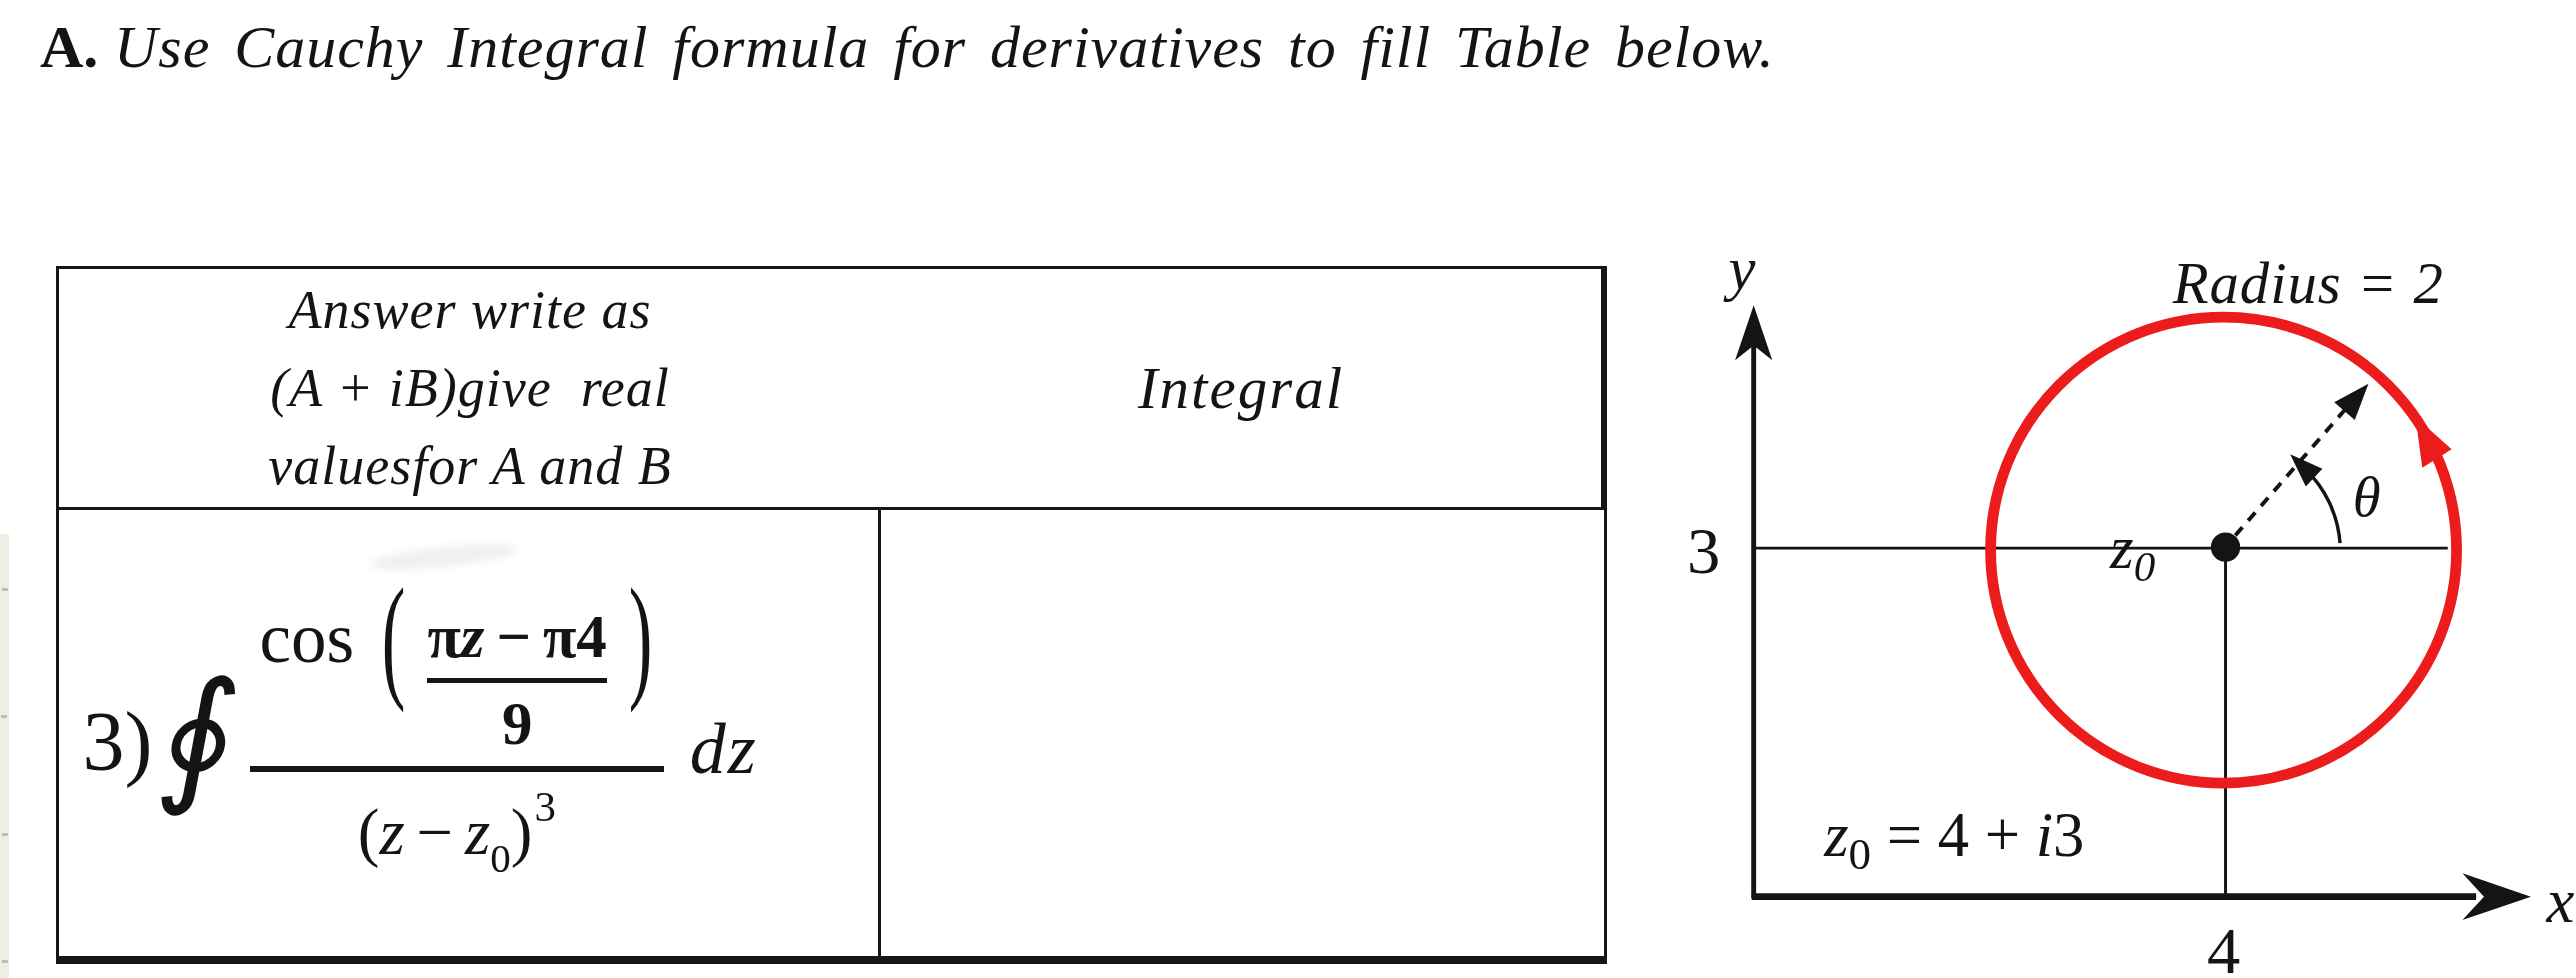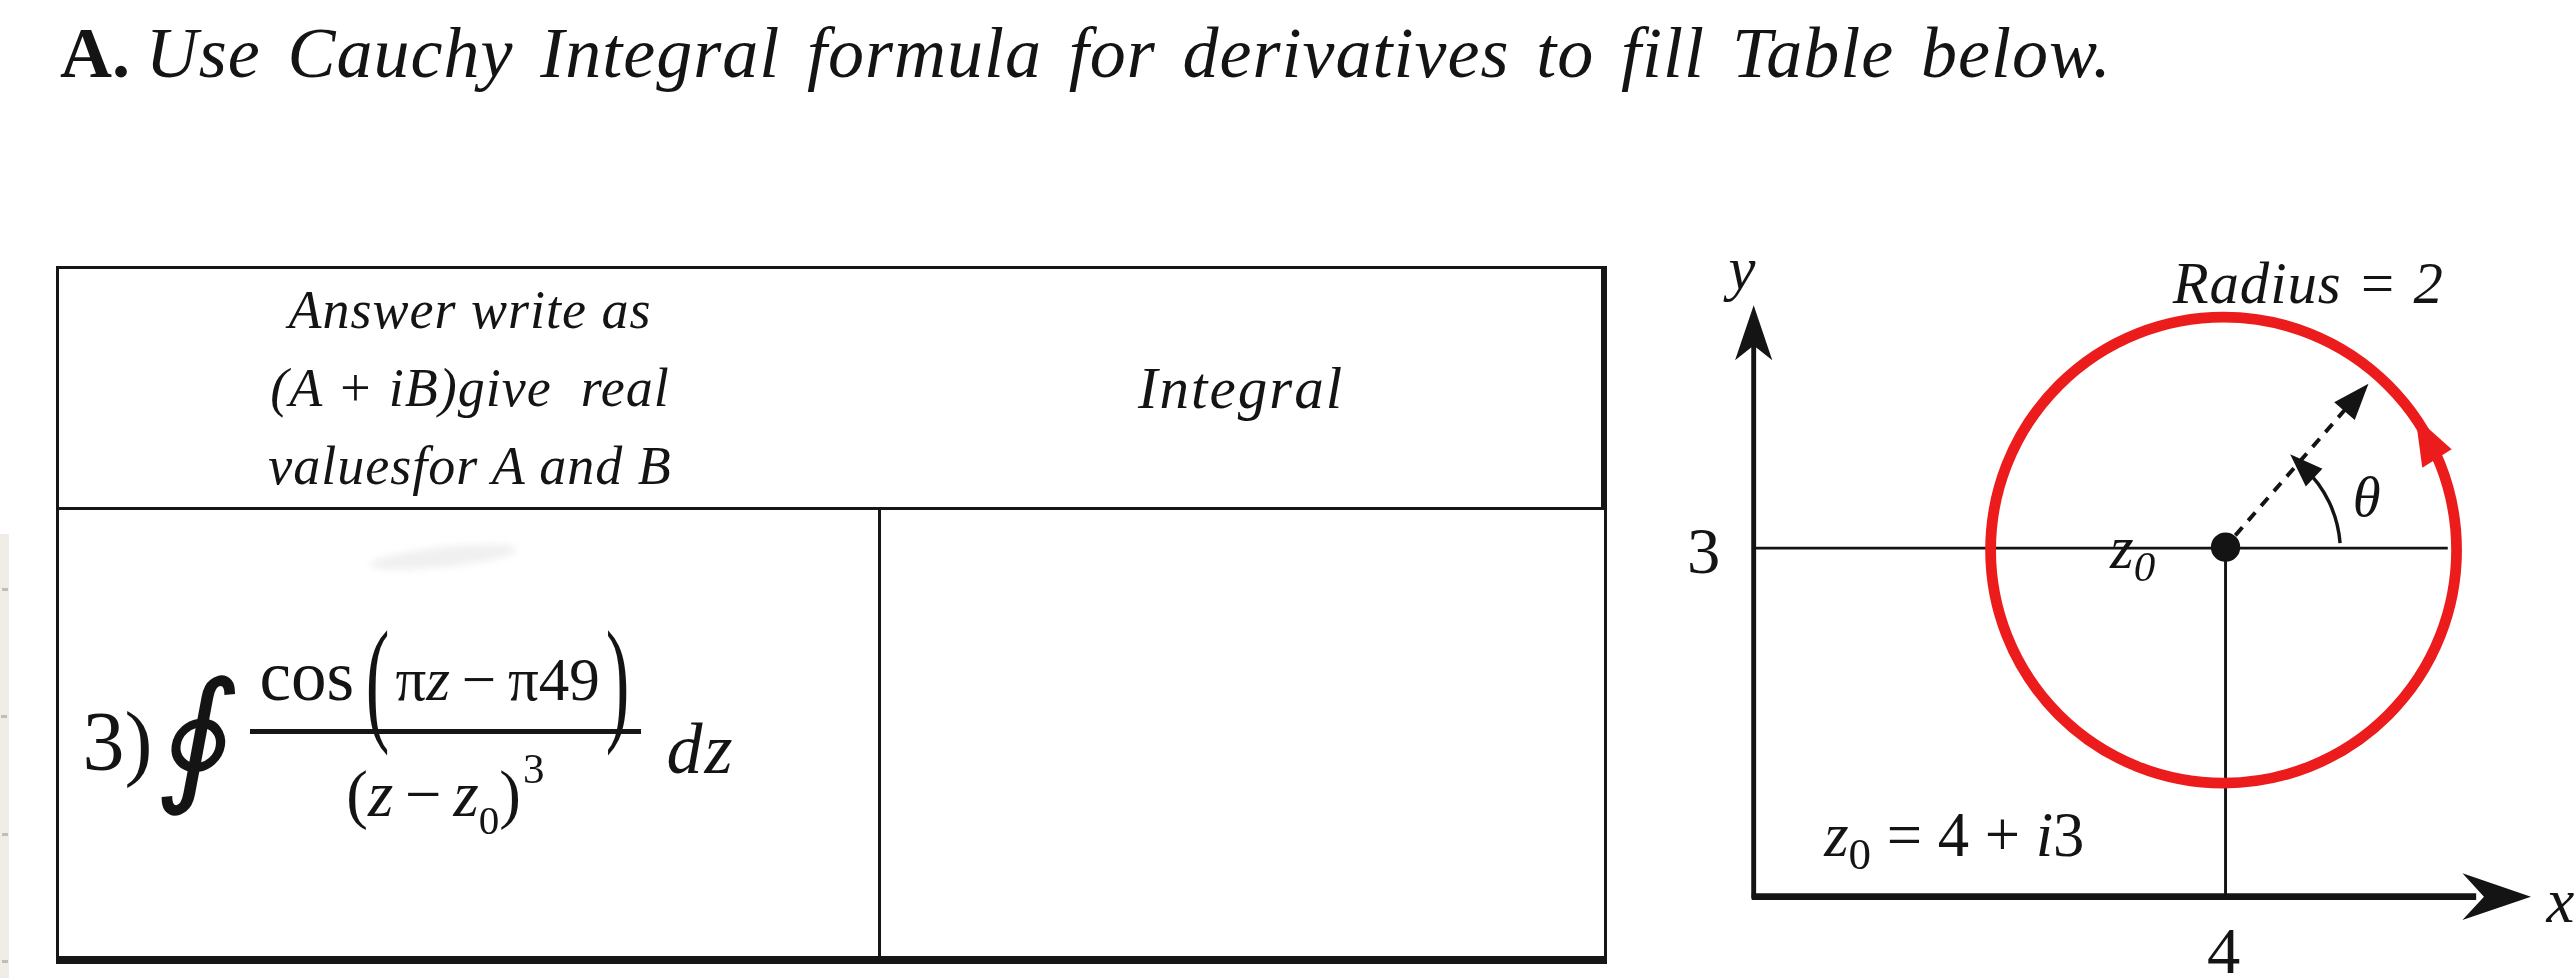--- a/index.html
+++ b/index.html
@@ -1,20 +1,20 @@
 <!DOCTYPE html>
 <html><head>
 <meta charset="utf-8">
 <style>
   html,body{margin:0;padding:0;background:#fff;}
   .page{position:relative;width:2576px;height:978px;background:#ffffff;overflow:hidden;
         font-family:"Liberation Serif", serif;color:#141414;}
 
   
-  .title{position:absolute;left:60px;top:13.7px;white-space:nowrap;font-size:72px;line-height:1.1;}
+  .title{position:absolute;left:40px;top:13.7px;white-space:nowrap;font-size:60px;line-height:1.1;}
   .title .prefix{font-weight:bold;font-style:normal;}
   .title .rest{font-style:italic;margin-left:15.7px;letter-spacing:1px;word-spacing:7.8px;}
 
   
   .qtable{position:absolute;left:56px;top:266px;width:1551px;height:698px;
           border:3.9px solid #161616;border-bottom-width:8.8px;box-sizing:border-box;
           display:grid;grid-template-columns:822px 1fr;grid-template-rows:241px 1fr;}
   .cell{box-sizing:border-box;}
   .c-right{border-right:3.9px solid #161616;}
   .c-hsep{border-bottom:3.9px solid #161616;}
@@ -24,27 +24,27 @@
           font-style:italic;font-size:54px;line-height:78px;letter-spacing:1px;}
   .hcell2 div{white-space:pre;}
 
   
   .fcell{display:flex;align-items:center;padding-left:23.5px;padding-top:17.6px;}
   .formula{display:flex;align-items:center;}
   .qlabel{font-size:84px;margin-right:9.8px;}
   .oint{font-family:"DejaVu Sans","DejaVu Serif",sans-serif;font-size:145px;line-height:1;
         display:inline-block;transform:skewX(-8deg);margin:0 5.9px 13.7px 0;}
   .frac{display:inline-flex;flex-direction:column;align-items:center;margin:0 5.9px;}
-  .fnum{display:flex;align-items:center;padding:0 9.8px;}
+  .fnum{display:flex;align-items:flex-start;padding:0 9.8px;gap:16px;}
   .fbar{align-self:stretch;height:5.9px;background:#161616;margin:7.8px 0 9.8px 0;}
   .fden{font-size:65px;white-space:nowrap;}
   .cosword{font-size:71px;margin-right:9.8px;position:relative;top:-3.9px;}
   .bigparen{font-size:71px;line-height:1;display:inline-block;transform:scaleY(1.95);
             font-weight:400;padding:0 2px;}
-  .ifrac{display:inline-flex;flex-direction:row;align-items:center;margin:0 3.9px;}
+  .ifrac{display:inline-flex;flex-direction:column;align-items:center;margin:0 3.9px;font-weight:bold;}
   .ifrac .inum{font-size:61px;white-space:nowrap;}
   .ifrac .ibar{align-self:stretch;height:4.9px;background:#161616;margin:5.9px 0;}
   .ifrac .iden{font-size:61px;}
   .it{font-style:italic;}
   .mspace{margin:0 11.8px;}
   .subscr{font-size:41px;vertical-align:-17.6px;}
   .supscr{font-size:43px;vertical-align:33px;margin-left:2px;}
   .dz{font-size:72px;font-style:italic;margin-left:19.6px;letter-spacing:2px;margin-top:16px;}
 
   

